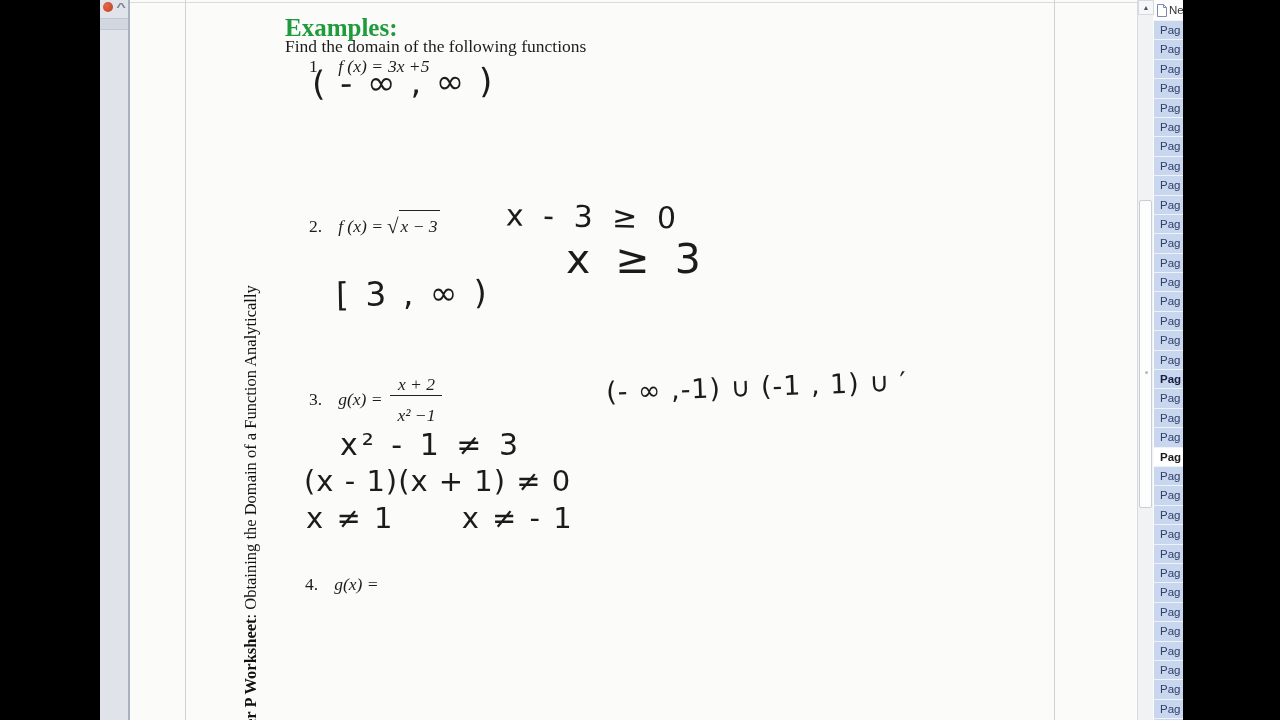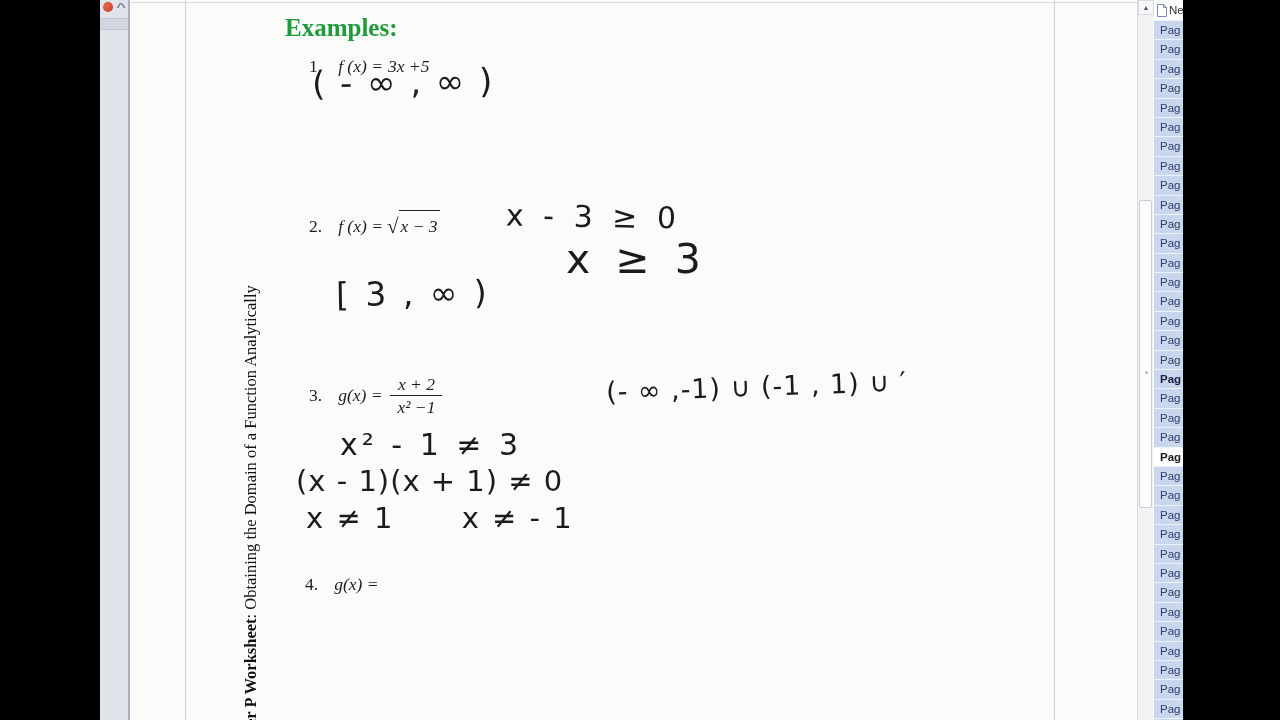--- a/index.html
+++ b/index.html
@@ -26,21 +26,21 @@
   .doc-heading { position:absolute; left:285px; top:14px; font-size:25px; font-weight:bold; }
   .doc-sub { position:absolute; left:285px; top:36px; font-size:17.5px; color:#1c1c1c; }
 
   .prob { position:absolute; display:flex; align-items:center; color:#1d1d1d; font-size:17.5px; }
   .plabel { margin-right:16px; }
   .mi { font-style:italic; }
   .sqrt-sym { font-size:21px; font-style:normal; }
   .sqrt-rad { border-top:1.6px solid #222; padding:5px 2px; }
   .frac { display:inline-block; text-align:center; margin-left:8px; line-height:1.15; }
   .frac .num { padding:0 7px 1px; border-bottom:1.4px solid #222; display:block; }
-  .frac .den { padding:1px 7px 0; display:block; }
+  .frac .den { padding:1px 7px 0; display:block;margin-top:8px; }
 
   .hand { position:absolute; font-family:"DejaVu Sans",sans-serif; color:#1b1b1b;
           white-space:pre; line-height:1.1; }
 
   .vtitle { position:absolute; left:241px; top:726px; transform:rotate(-90deg);
             transform-origin:0 0; white-space:nowrap; font-size:16.5px; color:#111; }
 
   
   .scrollbar { position:absolute; left:1137px; top:0; width:16px; height:720px;
                background:#f1f2f4; border-left:1px solid #d8dadd; }
@@ -73,20 +73,21 @@
 <body>
 
 <div id="stage">
 
   <div class="canvas"></div>
   <div class="top-hairline"></div>
   <div class="page-edge" style="left:185px"></div>
   <div class="page-edge" style="left:1054px"></div>
 
   <div class="doc-heading" id="heading-green" style="color: rgb(31, 155, 60);">Examples:</div>
+  <div class="doc-sub">Find the domain of the following functions</div>
 
   <div class="prob" style="left:309px; top:56px">
     <span class="plabel">1.</span>
     <span class="mi">f (x) =</span>
     <span class="mi" style="margin-left:5px">3x +5</span>
   </div>
 
   <div class="prob" style="left:309px; top:210px">
     <span class="plabel">2.</span>
     <span class="mi">f (x) =</span>
@@ -108,21 +109,21 @@
     <span class="mi">g(x) =</span>
   </div>
 
   <div id="hw-layer">
       <div class="hand" style="left: 312px; top: 64px; font-size: 34px; letter-spacing: 2px; transform: rotate(-1deg);">( - ∞ , ∞ )</div>
       <div class="hand" style="left: 506px; top: 200px; font-size: 30px; letter-spacing: 5px; transform: rotate(1deg);">x - 3 ≥ 0</div>
       <div class="hand" style="left: 566px; top: 237px; font-size: 41px; letter-spacing: 6px; transform: rotate(0deg);">x ≥ 3</div>
       <div class="hand" style="left: 336px; top: 276px; font-size: 33px; letter-spacing: 3px; transform: rotate(-1deg);">[ 3 , ∞ )</div>
       <div class="hand" style="left: 606px; top: 372px; font-size: 27px; letter-spacing: 1px; transform: rotate(-2deg);">(- ∞ ,-1) ∪ (-1 , 1) ∪ ′</div>
       <div class="hand" style="left: 340px; top: 428px; font-size: 30px; letter-spacing: 4px; transform: rotate(0deg);">x² - 1 ≠ 3</div>
-      <div class="hand" style="left: 296px; top: 466px; font-size: 29px; letter-spacing: 1px; transform: rotate(0deg);">(x - 1)(x + 1) ≠ 0</div>
+      <div class="hand" style="left: 304px; top: 466px; font-size: 29px; letter-spacing: 1px; transform: rotate(0deg);">(x - 1)(x + 1) ≠ 0</div>
       <div class="hand" style="left: 306px; top: 503px; font-size: 29px; letter-spacing: 2px; transform: rotate(0deg);">x ≠ 1      x ≠ - 1</div>
     </div>
 
   <div class="vtitle">
     <b>er P Worksheet</b><span>: Obtaining the Domain of a Function Analytically</span>
   </div>
 
   <div class="left-strip">
     <div class="red-dot"></div>
     <div class="chev">^</div>

